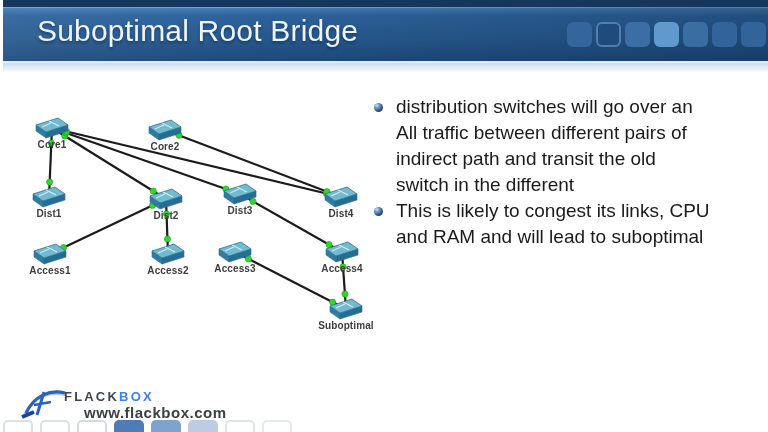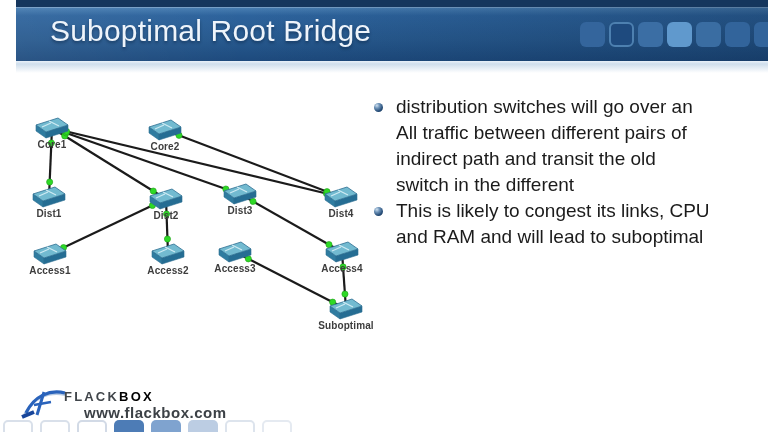--- a/index.html
+++ b/index.html
@@ -1,21 +1,21 @@
 <!DOCTYPE html>
 <html><head>
 <meta charset="utf-8">
 <style>
   html,body{margin:0;padding:0;background:#888;}
   .slide{
     position:relative;width:768px;height:432px;background:#ffffff;
     overflow:hidden;font-family:"Liberation Sans",sans-serif;
   }
   
-  .header{position:absolute;left:16px;top:0;width:632px;height:63px;}
+  .header{position:absolute;left:3px;top:0;width:632px;height:63px;}
   .header-top-strip{position:absolute;left:0;top:0;width:768px;height:7px;background:#15365d;}
   .header-bar{
     position:absolute;left:0;top:7px;width:768px;height:54px;
     background:linear-gradient(180deg,#4a80b4 0%,#2d639c 16%,#27598e 60%,#1d4a7d 100%);
     box-shadow:inset 0 1px 0 rgba(255,255,255,.25);
   }
   .header-bar::after{
     content:"";position:absolute;inset:0;
     background:linear-gradient(90deg,rgba(255,255,255,.06) 0%,rgba(0,0,0,0) 30%,rgba(5,25,50,.28) 100%);
   }
@@ -41,21 +41,21 @@
   
   .bullet-item{position:absolute;left:374px;display:flex;z-index:4;}
   .bullet-marker{
     flex:0 0 9px;width:9px;height:9px;border-radius:50%;margin-top:9px;margin-right:13px;
     background:radial-gradient(circle at 32% 28%,#cfe0ef 0%,#6e93b8 30%,#274e79 65%,#12304f 100%);
   }
   .bullet-text{font-size:19px;line-height:26px;color:#1b1b1b;white-space:nowrap;}
   
   .footer{position:absolute;left:0;top:378px;width:300px;height:54px;}
   .brand{position:absolute;left:64px;top:11px;font-size:13px;font-weight:700;letter-spacing:2.2px;}
-  .brand .b1{color:#41464b;margin-top:32px;} .brand .b2{color:#000000;}
+  .brand .b1{color:#41464b;margin-top:32px;} .brand .b2{color:#3b82f6;}
   .brand-url{position:absolute;left:84px;top:26px;font-size:15px;font-weight:600;color:#3c4146;letter-spacing:.5px;}
   .logo-mark{position:absolute;left:20px;top:6px;}
   .footer-squares{position:absolute;left:3px;top:420px;display:flex;gap:7px;z-index:2;}
   .footer-squares .sq{width:30px;height:18px;border-radius:5px;box-sizing:border-box;}
 </style>
 </head>
 <body>
 
 <div class="slide">
 

